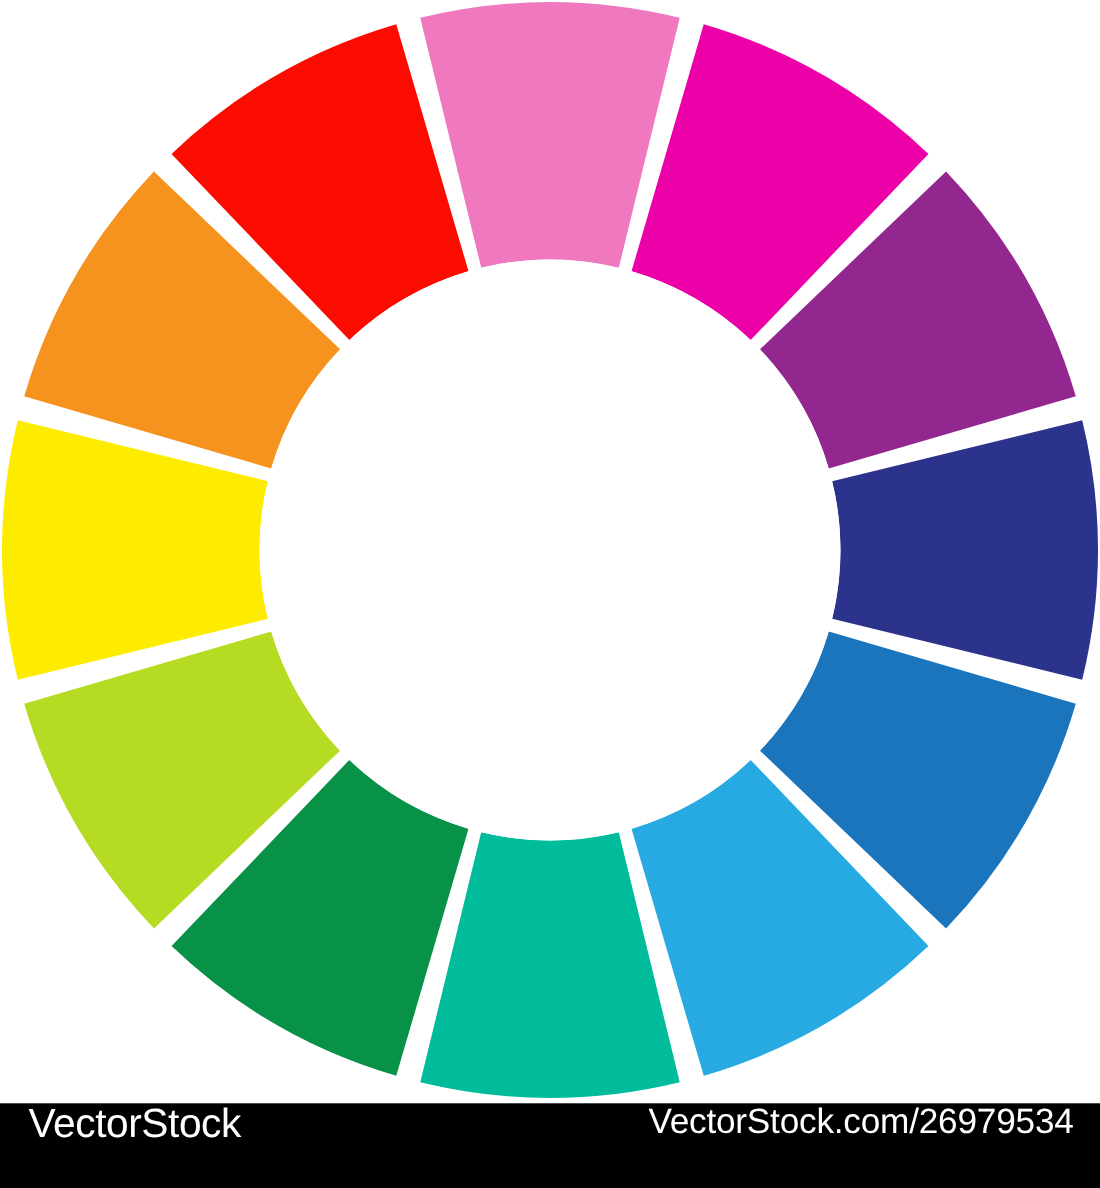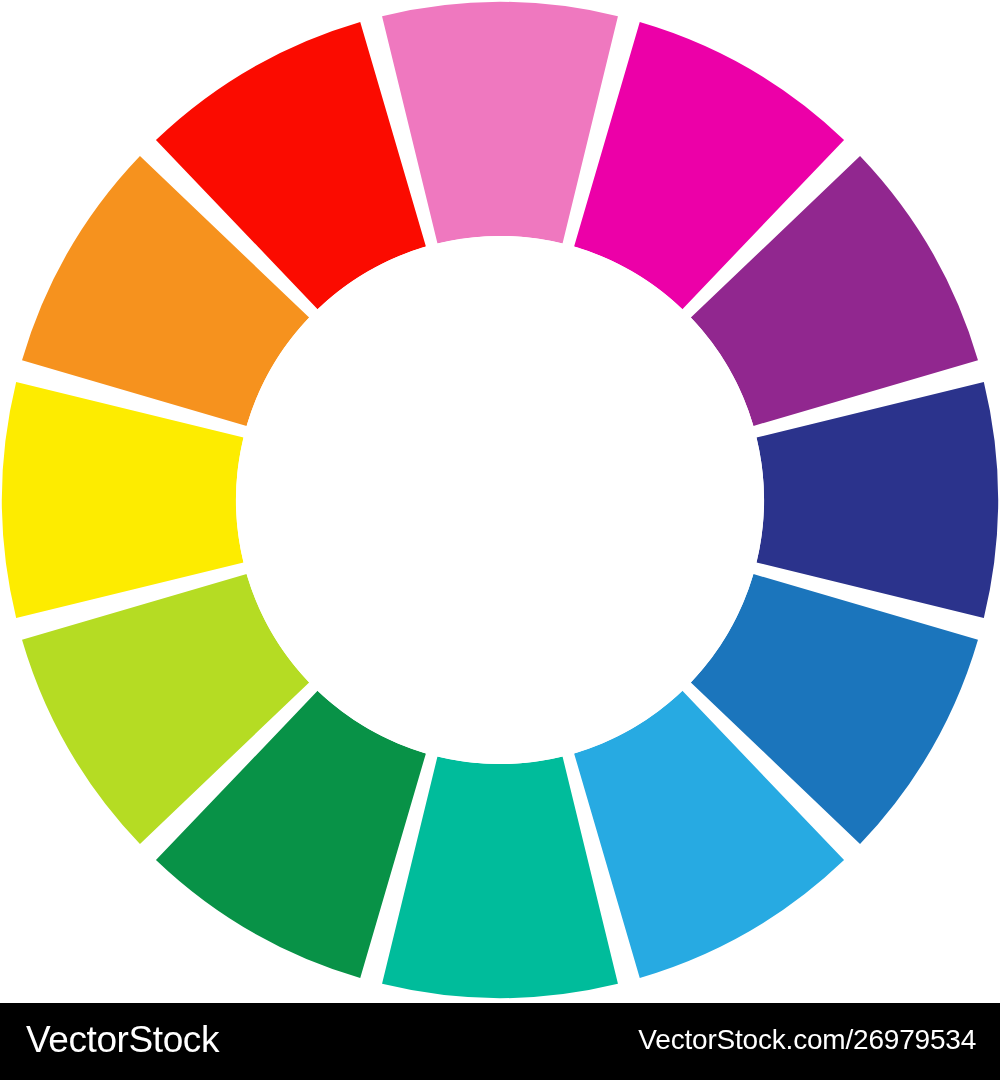--- a/index.html
+++ b/index.html
@@ -34,38 +34,37 @@
     height: 1003px;
   }
   #footer-bar {
     position: absolute;
     left: 0;
     top: 1003px;
     width: 1000px;
     height: 77px;
     background: #000000;
     display: flex;
-    align-items: center;
     justify-content: space-between;
     box-sizing: border-box;
     padding: 0 24px 4px 26px;
   }
   #brand-wordmark {
     color: #ffffff;
     font-family: "Liberation Sans", sans-serif;
     font-size: 37px;
     font-weight: 400;
     letter-spacing: -0.4px;
     line-height: 1;
     white-space: nowrap;
   }
   #watermark-url {
     color: #ffffff;
     font-family: "Liberation Sans", sans-serif;
-    font-size: 28px;
+    font-size: 32px;
     font-weight: 400;
     letter-spacing: -0.2px;
     line-height: 1;
     white-space: nowrap;
   }
 </style>
 </head>
 <body>
 
 <div id="page">

